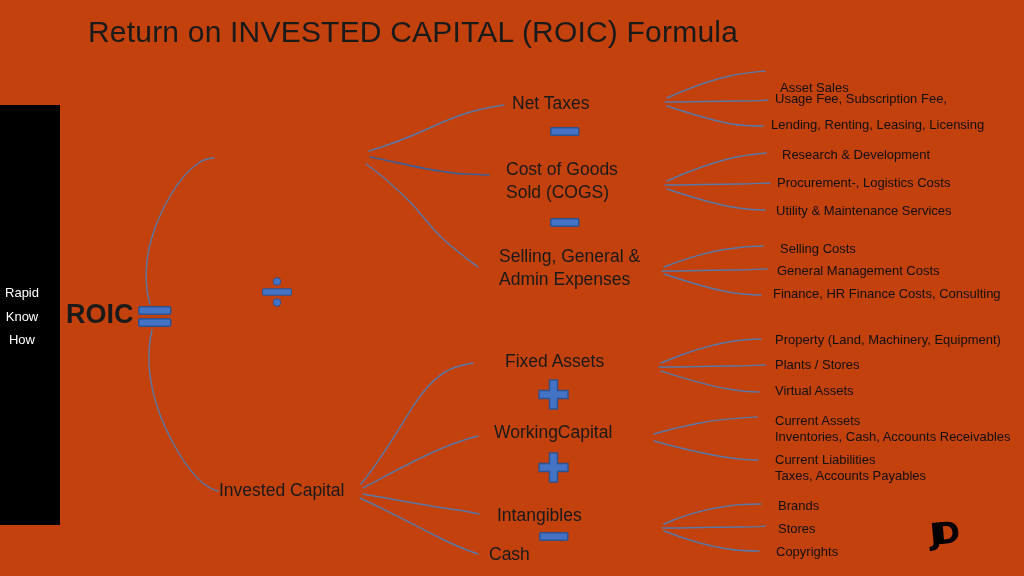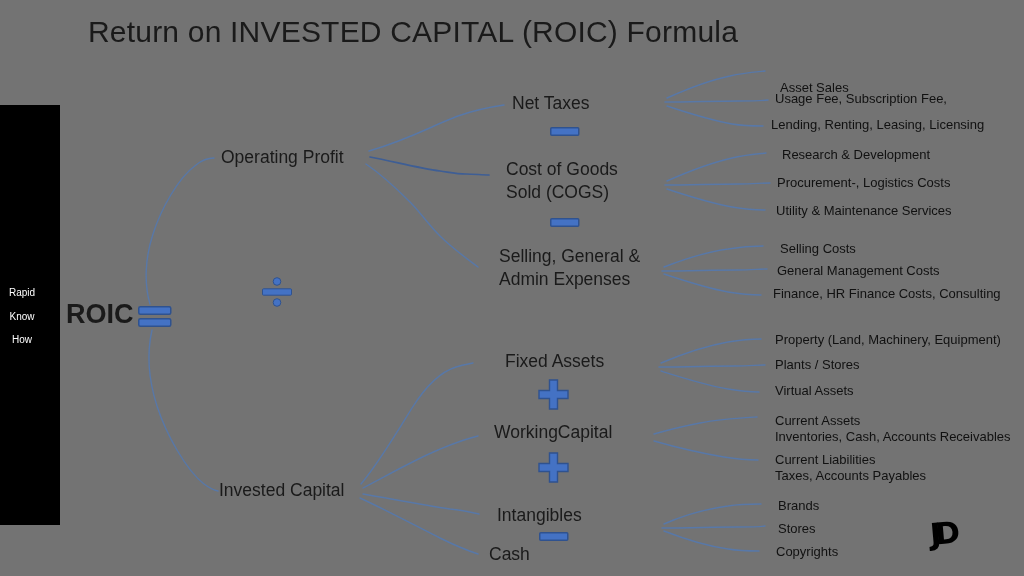--- a/index.html
+++ b/index.html
@@ -1,21 +1,21 @@
 <!DOCTYPE html>
 <html style="--c-operator: #4472C4; --c-operator-border: #2F528F; --c-branch: #5878A8; --c-branch-dark: #3E5E95; --c-text: #1A1A1A; --c-sidebar-bg: #000000; --c-sidebar-text: #FFFFFF;"><head>
 <meta charset="utf-8">
 <style>
   html,body{margin:0;padding:0;background:#fff;}
-  .canvas{position:relative;width:1024px;height:576px;background:#737373;overflow:hidden;
+  .canvas{position:relative;width:1024px;height:576px;background:#c2410c;overflow:hidden;
           font-family:"Liberation Sans",sans-serif;color:var(--c-text,#1a1a1a);}
   .abs{position:absolute;}
   .title{font-size:30px;font-weight:400;letter-spacing:.2px;color:var(--c-text,#1a1a1a);white-space:nowrap;}
   .sidebar{background:var(--c-sidebar-bg,#000);}
-  .sidebar-text{color:var(--c-sidebar-text,#fff);font-size:10px;line-height:23.5px;text-align:center;width:44px;}
+  .sidebar-text{color:var(--c-sidebar-text,#fff);font-size:13px;line-height:23.5px;text-align:center;width:44px;}
   .roic{font-size:27px;font-weight:700;white-space:nowrap;}
   .parent-label{font-size:17.5px;white-space:nowrap;}
   .node-label{font-size:17.5px;line-height:23px;white-space:nowrap;}
   .preline{white-space:pre-line;}
   .leaf{font-size:13px;line-height:16px;white-space:pre-line;color:#111;}
   .op-svg{display:block;}
   svg.lines{position:absolute;left:0;top:0;pointer-events:none;}
   svg.lines path{fill:none;stroke:var(--c-branch,#5878A8);stroke-width:1.4;stroke-linecap:round;}
   svg.lines path.dark{stroke:var(--c-branch-dark,#3E5E95);stroke-width:1.7;}
   .signature{font-size:30px;font-weight:800;letter-spacing:-6px;transform:rotate(-5deg);
@@ -76,21 +76,20 @@
     <rect x="0.75" y="0.75" width="32" height="7.5" rx="1.5" fill="var(--c-operator,#4472C4)" stroke="var(--c-operator-border,#2F528F)" stroke-width="1.5"></rect>
     <rect x="0.75" y="12.75" width="32" height="7.5" rx="1.5" fill="var(--c-operator,#4472C4)" stroke="var(--c-operator-border,#2F528F)" stroke-width="1.5"></rect>
   </svg>
 
   <svg class="abs op-svg" style="left:262px;top:277px;" width="30" height="30">
     <circle cx="15" cy="4.5" r="3.8" fill="var(--c-operator,#4472C4)" stroke="var(--c-operator-border,#2F528F)" stroke-width="1"></circle>
     <rect x="0.5" y="11.8" width="29" height="6.4" rx="1" fill="var(--c-operator,#4472C4)" stroke="var(--c-operator-border,#2F528F)" stroke-width="1"></rect>
     <circle cx="15" cy="25.5" r="3.8" fill="var(--c-operator,#4472C4)" stroke="var(--c-operator-border,#2F528F)" stroke-width="1"></circle>
   </svg>
 
-  <div class="abs parent-label" style="left:221px;top:147px;">Operating Profit</div>
   <div class="abs parent-label" style="left:219px;top:480px;">Invested Capital</div>
 
   <div class="abs node-label" style="left:512px;top:92px;">Net Taxes</div>
   <svg class="abs op-svg" style="left:550px;top:127px;" width="30" height="10">
     <rect x="0.75" y="0.75" width="28" height="7.5" rx="1" fill="var(--c-operator,#4472C4)" stroke="var(--c-operator-border,#2F528F)" stroke-width="1.5"></rect>
   </svg>
   <div class="abs node-label preline" style="left:506px;top:158px;">Cost of Goods
 Sold (COGS)</div>
   <svg class="abs op-svg" style="left:550px;top:218px;" width="30" height="10">
     <rect x="0.75" y="0.75" width="28" height="7.5" rx="1" fill="var(--c-operator,#4472C4)" stroke="var(--c-operator-border,#2F528F)" stroke-width="1.5"></rect>

